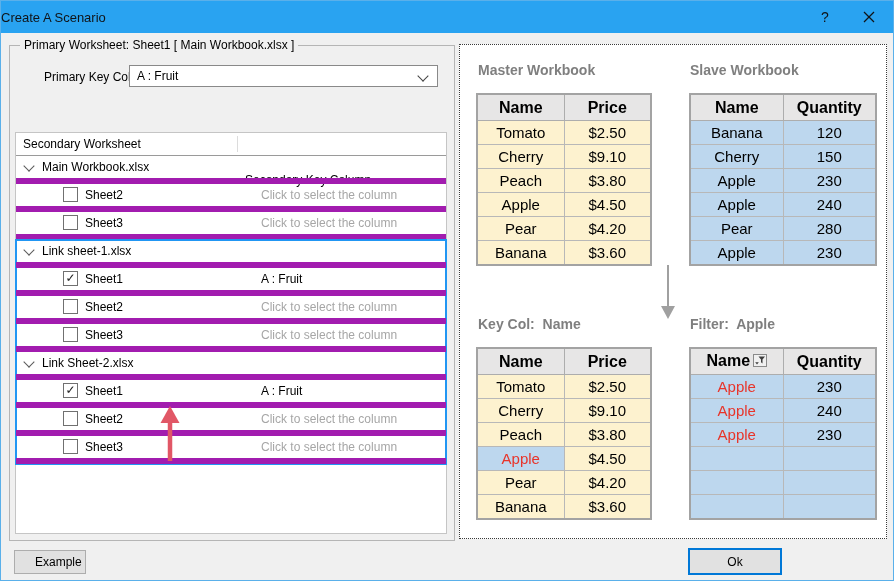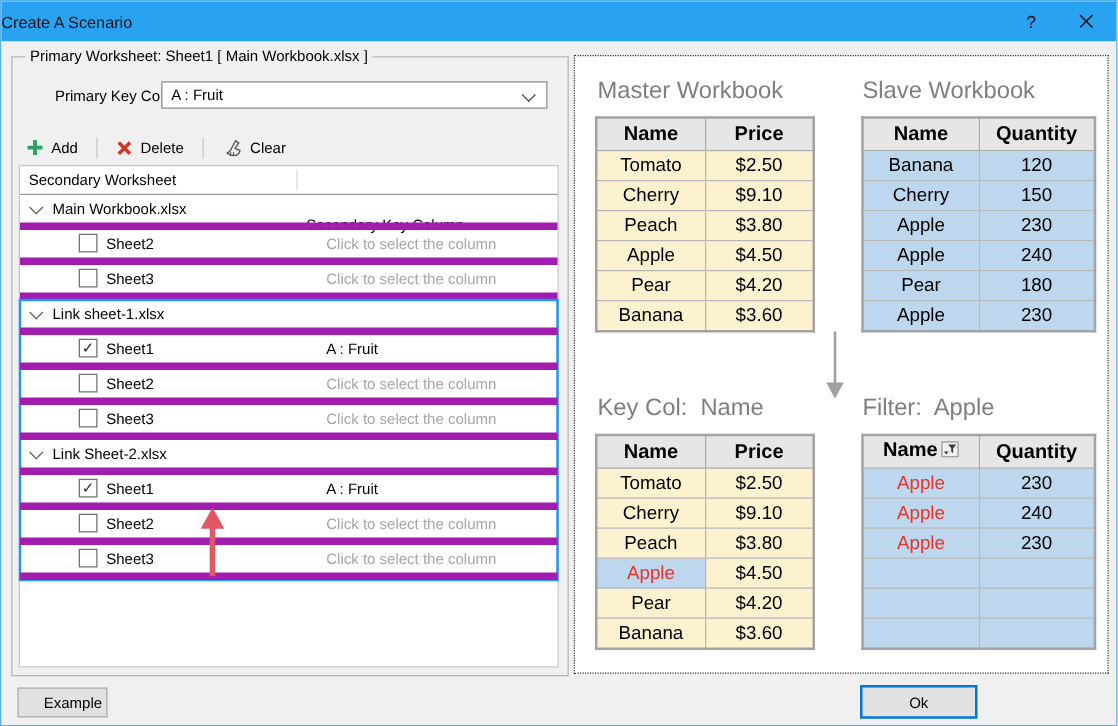--- a/index.html
+++ b/index.html
@@ -41,21 +41,21 @@
   .gname{position:absolute;left:26px;top:4px;}
   .cb{position:absolute;left:47px;top:3px;width:13px;height:13px;border:1px solid #707070;
     background:#fff;font-size:12px;line-height:13px;text-align:center;color:#222;box-sizing:content-box;}
   .sname{position:absolute;left:69px;top:4px;}
   .skey{position:absolute;left:229px;top:4px;margin-left:16px;}
   .skey.ph{color:#a6a6a6;}
   .red-arrow{position:absolute;left:140px;top:273px;}
   
   .illus{position:absolute;left:458px;top:43px;width:428px;height:495px;background:#fff;
     border:1px dotted #3a3a3a;box-sizing:border-box;}
-  .ill-title{position:absolute;font-size:19px;font-weight:normal;color:var(--title_gray);white-space:pre;}
+  .ill-title{position:absolute;font-size:14px;font-weight:bold;color:var(--title_gray);white-space:pre;}
   .t-master{left:18px;top:17px;}
   .t-slave{left:230px;top:17px;}
   .t-keycol{left:18px;top:271px;}
   .t-filter{left:230px;top:271px;}
   .itable{position:absolute;border-collapse:collapse;border:2px solid #a3a3a3;table-layout:fixed;}
   .itable th{background:var(--table_header);font-weight:bold;font-size:16px;height:25px;
     border:1px solid #adadad;text-align:center;color:#000;padding:0;}
   .itable td{height:23px;border:1px solid #b8b8b8;text-align:center;font-size:15px;padding:0;}
   .tbl-master{left:16px;top:48px;width:176px;}
   .tbl-slave{left:229px;top:48px;width:188px;}
@@ -95,44 +95,20 @@
   </div>
 
   <div class="group">
     <span class="group-label">Primary Worksheet: Sheet1 [ Main Workbook.xlsx ]</span>
     <span class="pk-label">Primary Key Column</span>
     <div class="combo">
       <span>A : Fruit</span>
       <span class="combo-chev"></span>
     </div>
 
-    <div class="toolbar">
-      <div class="tool">
-        <svg width="14" height="14" viewBox="0 0 14 14">
-          <path d="M5.5 1h3v4.5H13v3H8.5V13h-3V8.5H1v-3h4.5z" fill="#2ba05f"></path>
-        </svg>
-        <span>Add</span>
-      </div>
-      <div class="tsep"></div>
-      <div class="tool">
-        <svg width="13" height="13" viewBox="0 0 13 13">
-          <path d="M1 3 L3 1 L6.5 4.5 L10 1 L12 3 L8.5 6.5 L12 10 L10 12 L6.5 8.5 L3 12 L1 10 L4.5 6.5 Z" fill="#cf3a28"></path>
-        </svg>
-        <span>Delete</span>
-      </div>
-      <div class="tsep"></div>
-      <div class="tool">
-        <svg width="16" height="15" viewBox="0 0 16 15">
-          <path d="M10.5 1.5 L13 3.5 L10 7.5 C11 8.3 12.3 8.9 14 9.1 C13.6 11.6 11.7 13.5 9 13.5 C5.8 13.5 3.6 11.4 3.6 11.4 C3.6 11.4 6.4 10.4 7 8 Z" fill="none" stroke="#5a5a5a" stroke-width="1.1" stroke-linejoin="round"></path>
-          <line x1="6.2" y1="13" x2="6.8" y2="10.8" stroke="#5a5a5a" stroke-width="0.9"></line>
-          <line x1="8.6" y1="13.4" x2="8.9" y2="10.6" stroke="#5a5a5a" stroke-width="0.9"></line>
-        </svg>
-        <span>Clear</span>
-      </div>
-    </div>
 
     <div class="list">
       <div class="list-header">
         <span class="col1">Secondary Worksheet</span>
         <span class="col2">Secondary Key Column</span>
       </div>
       <div class="rows">
           <div class="row group-row">
             <span class="chev"></span>
             <span class="gname">Main Workbook.xlsx</span>
@@ -254,21 +230,21 @@
           <tr>
             <td class="blue">Apple</td>
             <td class="blue">230</td>
           </tr>
           <tr>
             <td class="blue">Apple</td>
             <td class="blue">240</td>
           </tr>
           <tr>
             <td class="blue">Pear</td>
-            <td class="blue">180</td>
+            <td class="blue">280</td>
           </tr>
           <tr>
             <td class="blue">Apple</td>
             <td class="blue">230</td>
           </tr>
         </tbody>
       </table>
     <table class="itable tbl-keycol">
         <thead>
           <tr>

